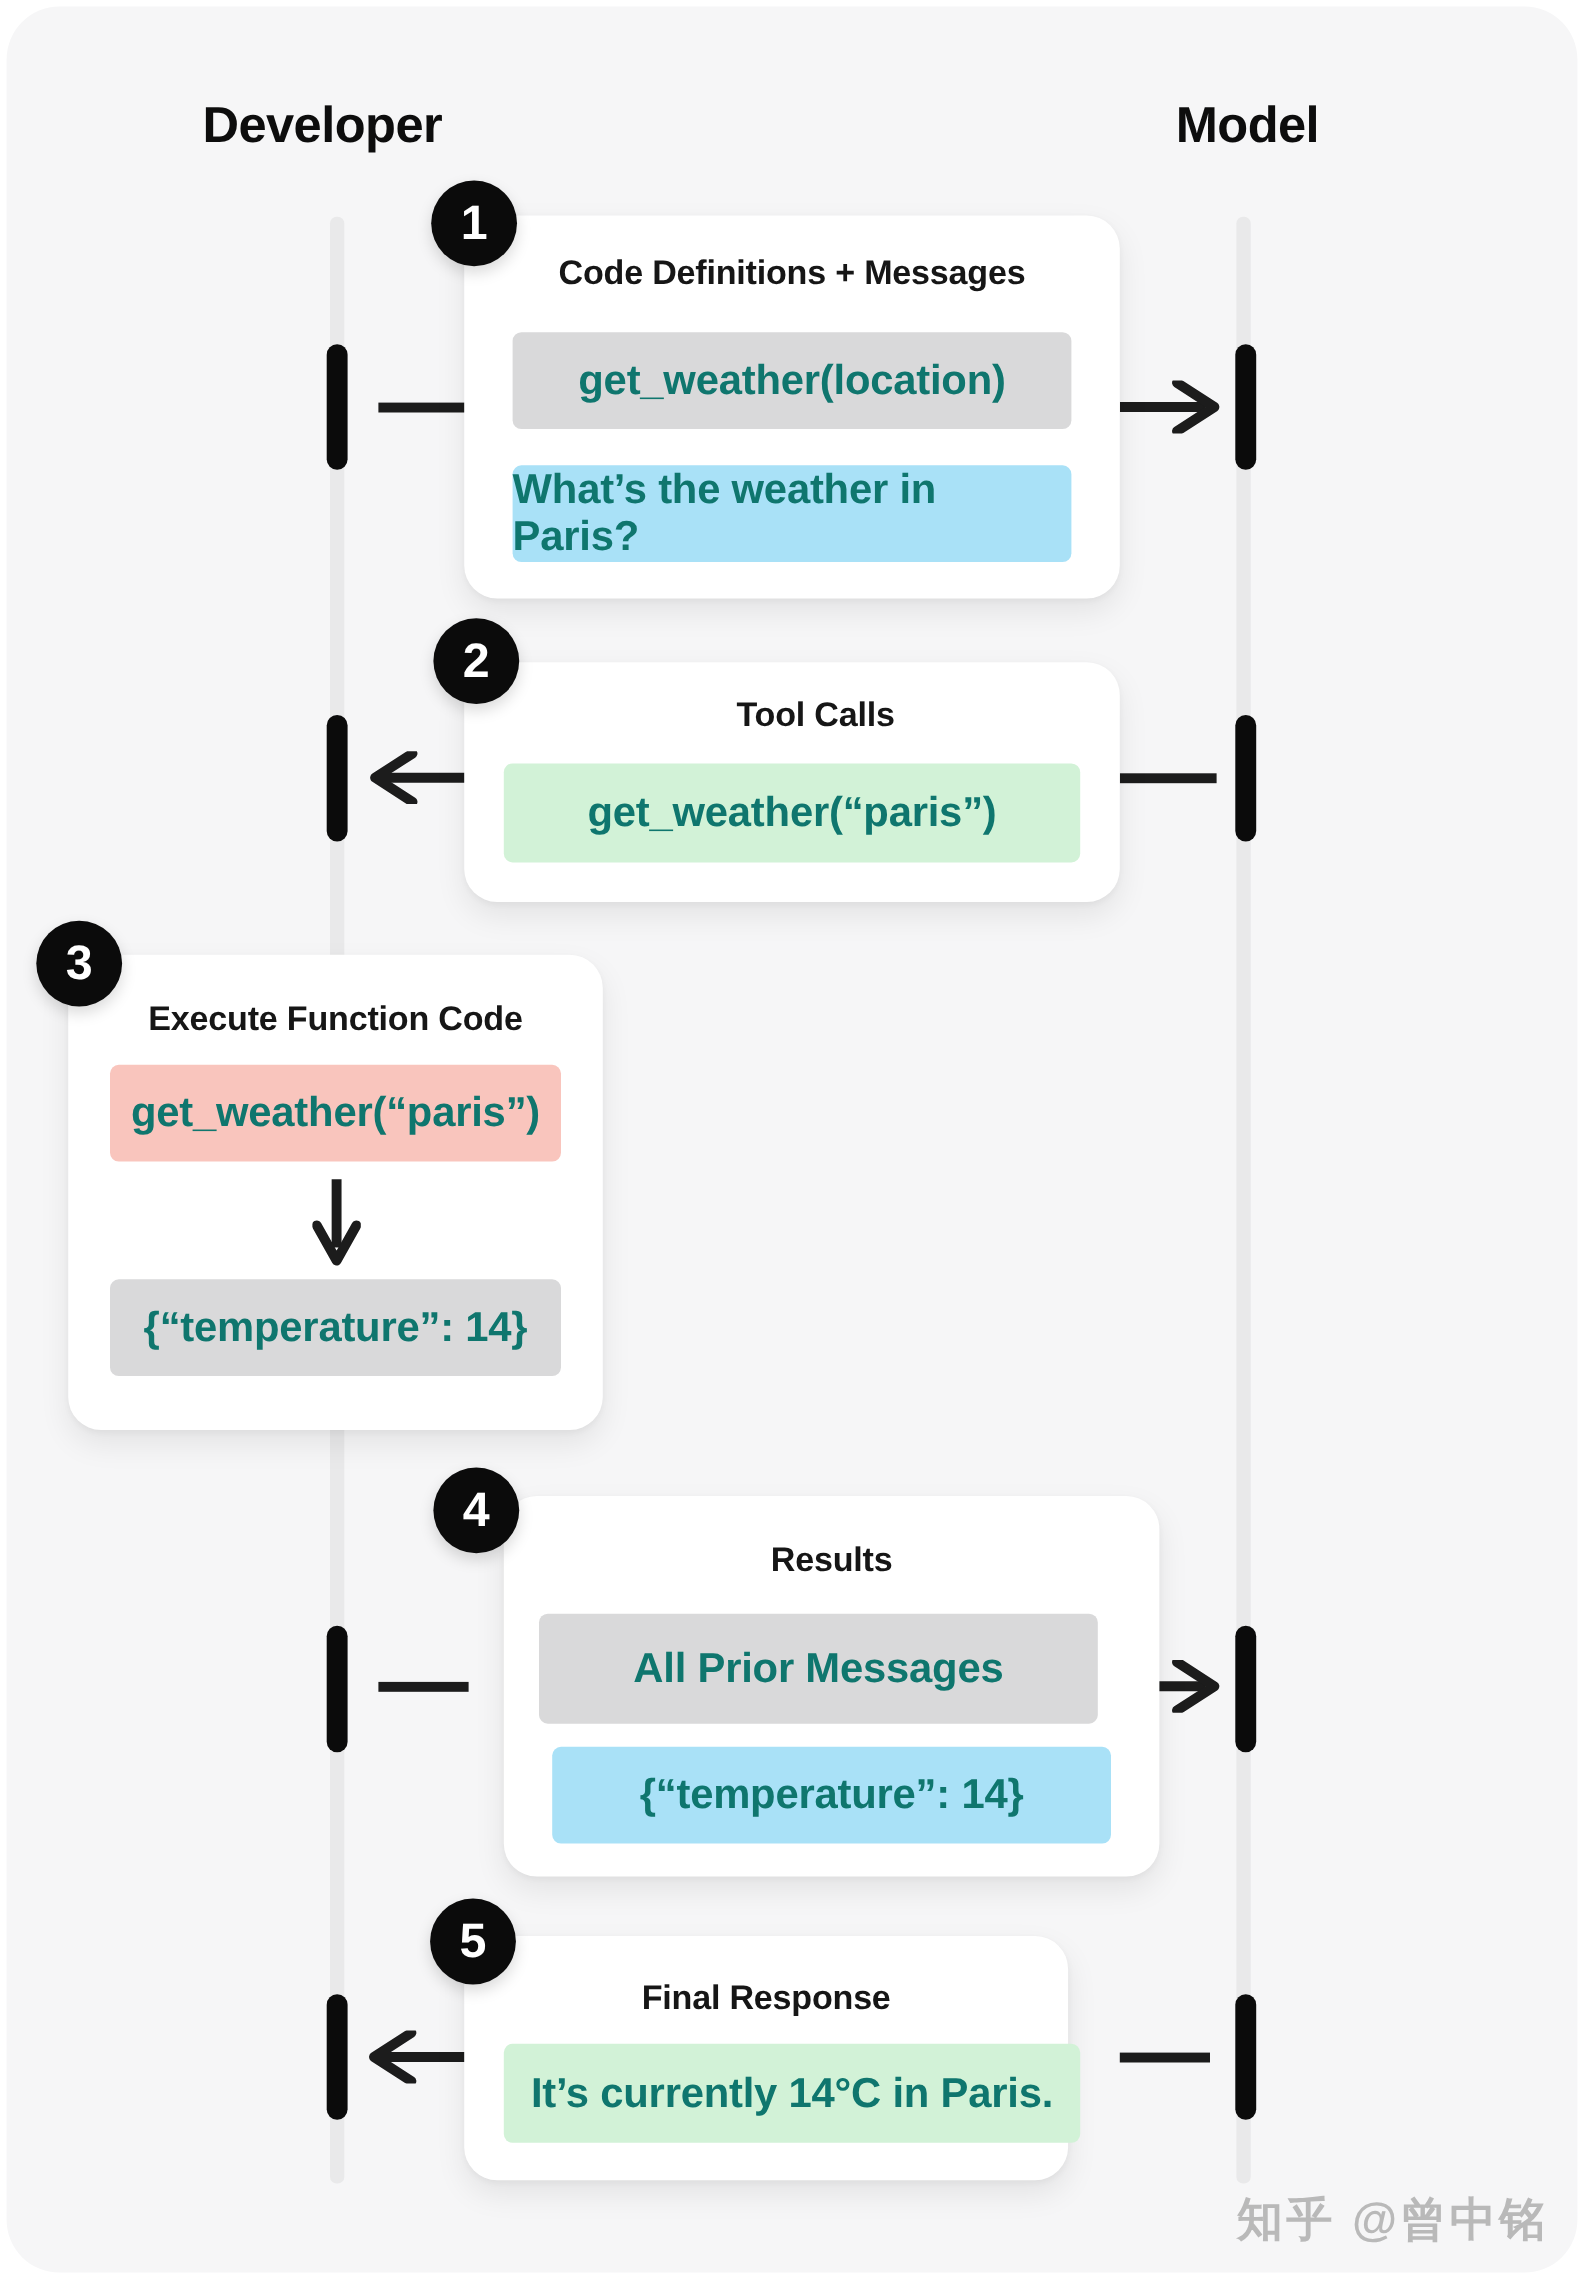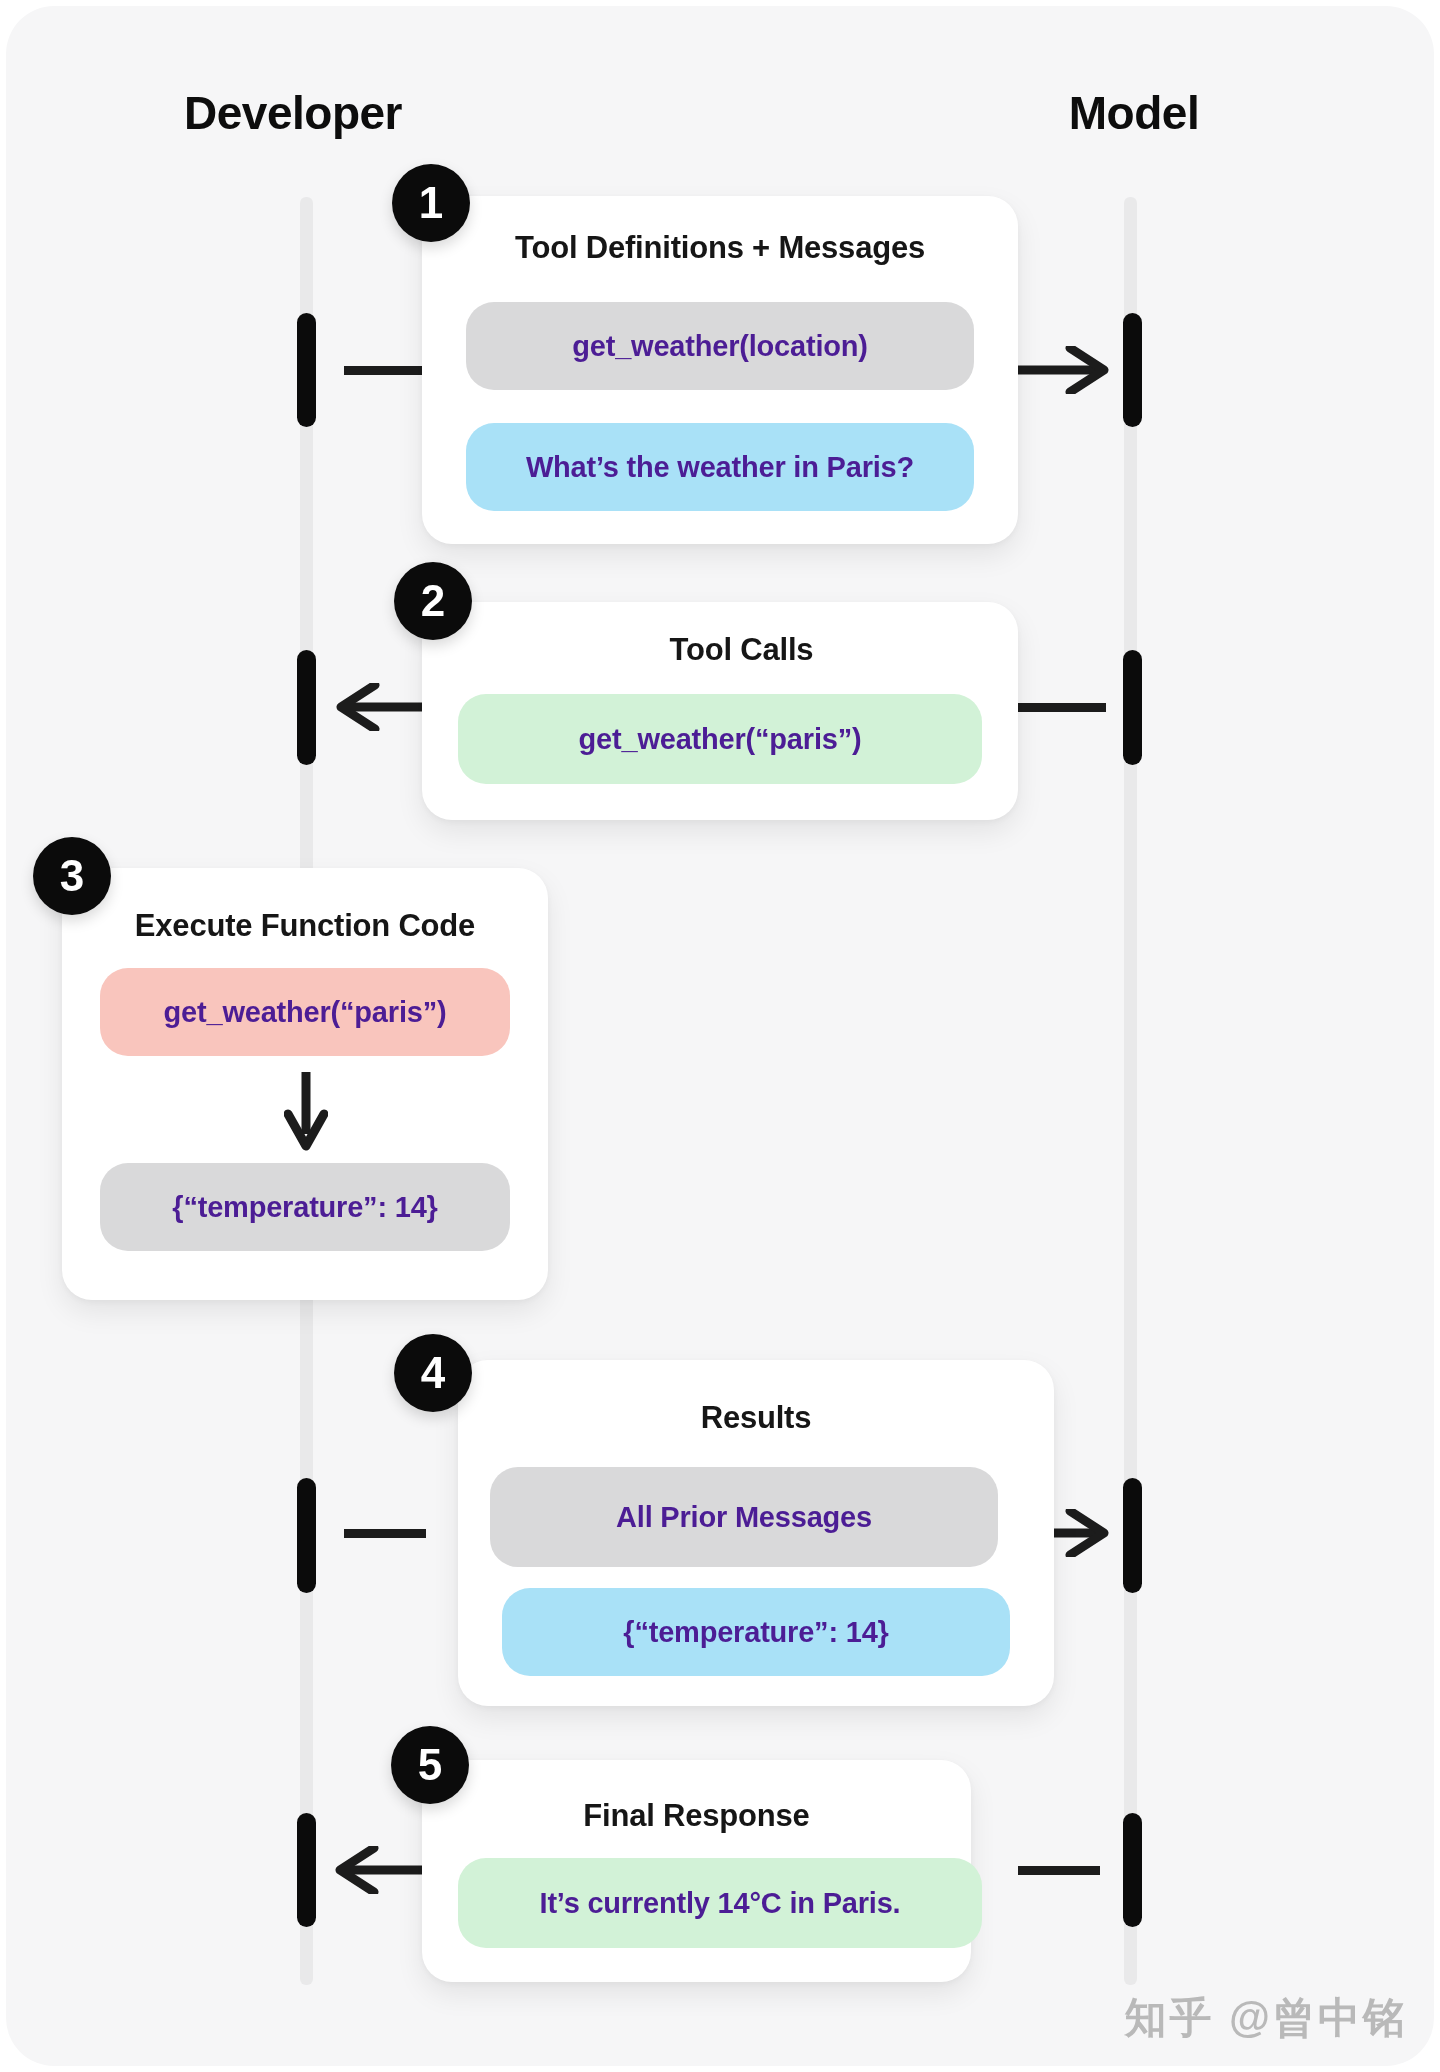--- a/index.html
+++ b/index.html
@@ -46,23 +46,23 @@
   .card-title{
     position:absolute;left:0;right:0;text-align:center;
     font-size:31px;font-weight:700;color:#161616;letter-spacing:-0.2px;
   }
   .c1 .card-title{top:34px;}
   .c2 .card-title{top:30px;padding-left:43px;}
   .c3 .card-title{top:40px;}
   .c4 .card-title{top:40px;}
   .c5 .card-title{top:38px;}
   .pill{
-    position:absolute;border-radius:28px;
+    position:absolute;border-radius:8px;
     display:flex;align-items:center;justify-content:center;
-    font-size:29px;font-weight:700;color:#4c1d95;letter-spacing:-0.2px;
+    font-size:38px;font-weight:700;color:#0f766e;letter-spacing:-0.2px;
   }
   .c1 .pill-a{left:44px;top:106px;width:508px;height:88px;}
   .c1 .pill-b{left:44px;top:227px;width:508px;height:88px;}
   .c2 .pill-a{left:36px;top:92px;width:524px;height:90px;}
   .c3 .pill-a{left:38px;top:100px;width:410px;height:88px;}
   .c3 .pill-b{left:38px;top:295px;width:410px;height:88px;}
   .c4 .pill-a{left:32px;top:107px;width:508px;height:100px;}
   .c4 .pill-b{left:44px;top:228px;width:508px;height:88px;}
   .c5 .pill-a{left:36px;top:98px;width:524px;height:90px;}
   .badge{
@@ -123,21 +123,21 @@
     <polyline points="52,2 86,24 52,46" fill="none" stroke="#1c1c1c" stroke-width="9" stroke-linecap="round" stroke-linejoin="round"></polyline>
   </svg>
 
   <svg class="arrow-svg" style="left:335px;top:1846px;" width="92" height="48">
     <polyline points="39,2 5,24 39,46" fill="none" stroke="#1c1c1c" stroke-width="9" stroke-linecap="round" stroke-linejoin="round"></polyline>
     <line x1="5" y1="24" x2="92" y2="24" stroke="#1c1c1c" stroke-width="9"></line>
   </svg>
   <div class="hline" style="left:1018px;top:1865.5px;width:82px;"></div>
 
   <div class="card c1">
-    <div class="card-title">Tool Definitions + Messages</div>
+    <div class="card-title">Code Definitions + Messages</div>
     <div class="pill pill-a" style="background: rgb(217, 217, 218);">get_weather(location)</div>
     <div class="pill pill-b" style="background: rgb(169, 225, 247);">What’s the weather in Paris?</div>
   </div>
 
   <div class="card c2">
     <div class="card-title">Tool Calls</div>
     <div class="pill pill-a" style="background: rgb(210, 242, 215);">get_weather(“paris”)</div>
   </div>
 
   <div class="card c3">

